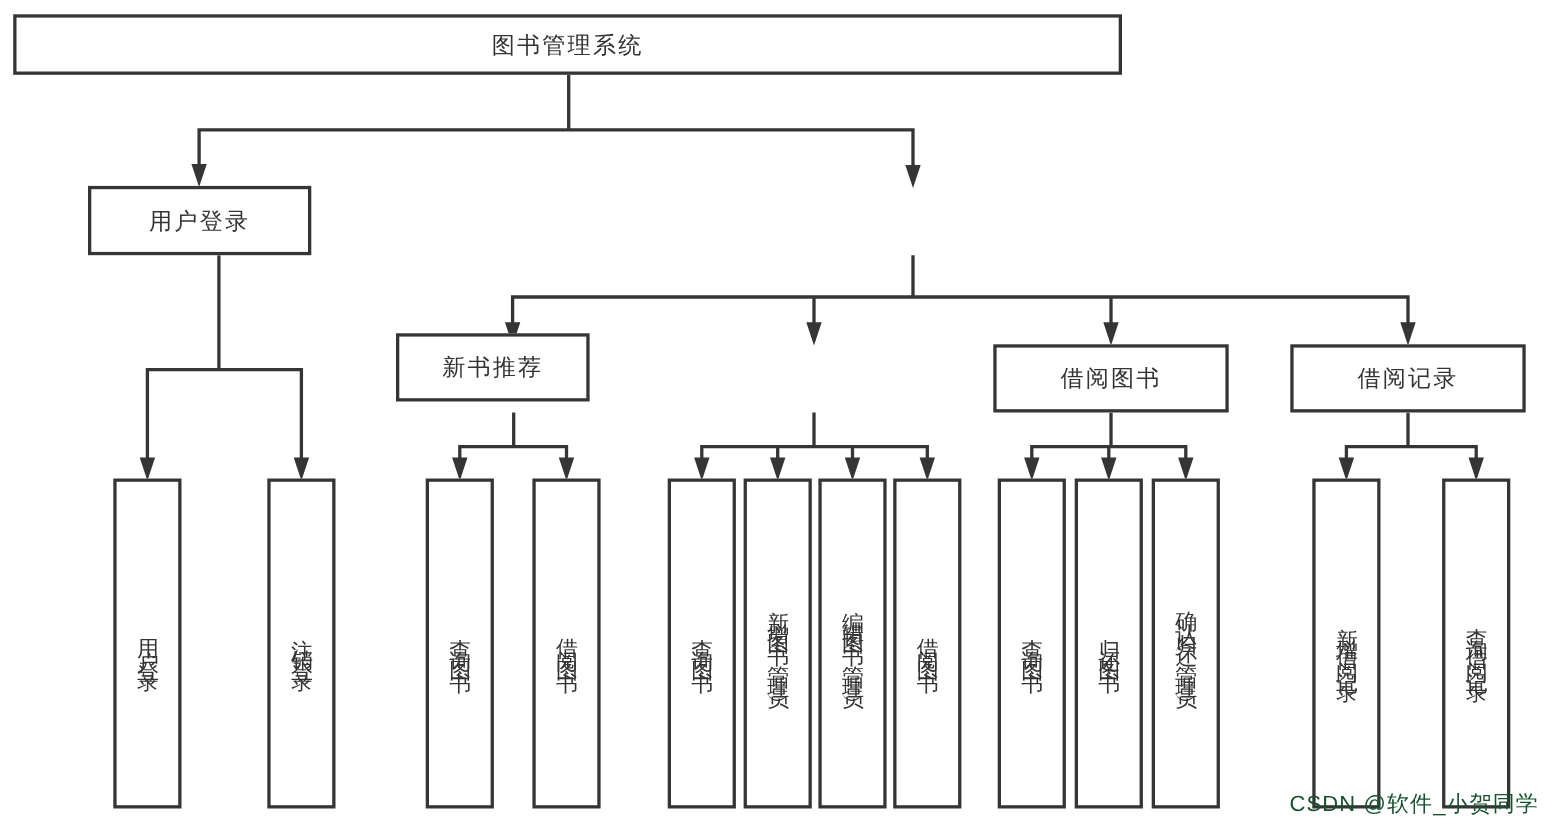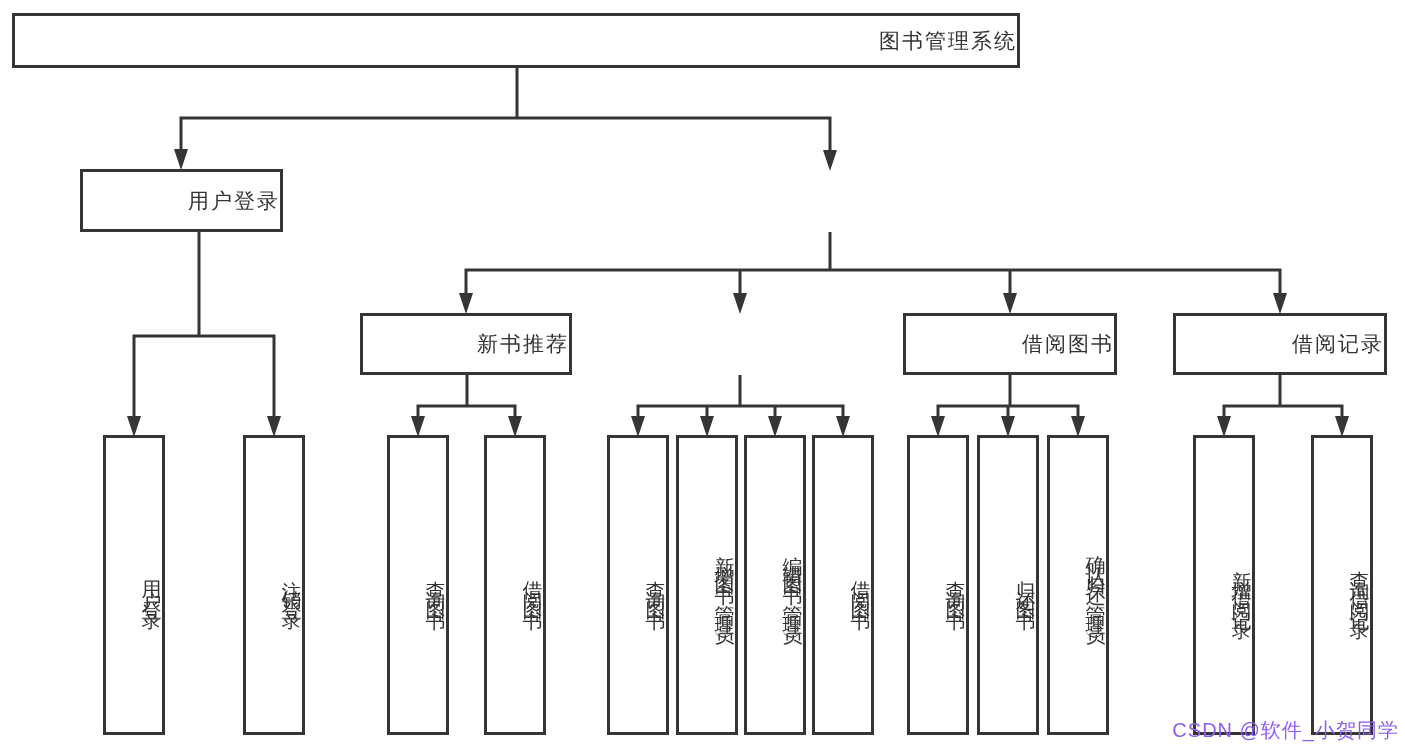--- a/index.html
+++ b/index.html
@@ -17,21 +17,21 @@
     width: 1405px; height: 747px;
     z-index: 1;
   }
   .node {
     position: absolute;
     box-sizing: border-box;
     background: #ffffff;
     border: 3px solid #353535;
     display: flex;
     align-items: center;
-    justify-content: flex-end;
+    justify-content: center;
     color: #333333;
     z-index: 2;
   }
   .node.h span {
     font-size: 21px;
     letter-spacing: 2px;
     white-space: nowrap;
   }
   .node.v span {
     writing-mode: vertical-rl;
@@ -39,21 +39,21 @@
     font-size: 20px;
     letter-spacing: 10px;
     line-height: 1;
   }
   #watermark {
     position: absolute;
     right: 6px;
     top: 717px;
     z-index: 5;
     font-size: 20px;
-    color: #8b5cf6;
+    color: #14532d;
     letter-spacing: 1px;
     white-space: nowrap;
   }
 </style>
 </head>
 <body>
 
 <div id="canvas">
 
   <svg id="connectors" viewBox="0 0 1405 747" xmlns="http://www.w3.org/2000/svg">
@@ -77,21 +77,21 @@
   </svg>
 
   <div class="node h" style="left:12px;top:13px;width:1008px;height:55px">
     <span>图书管理系统</span>
   </div>
 
   <div class="node h" style="left:80px;top:169px;width:203px;height:63px">
     <span>用户登录</span>
   </div>
 
-  <div class="node h" style="left:360px;top:313px;width:212px;height:62px">
+  <div class="node h" style="left:360px;top:303px;width:176px;height:62px">
     <span>新书推荐</span>
   </div>
   <div class="node h" style="left:903px;top:313px;width:214px;height:62px">
     <span>借阅图书</span>
   </div>
   <div class="node h" style="left:1173px;top:313px;width:214px;height:62px">
     <span>借阅记录</span>
   </div>
 
   <div class="node v" style="left:103px;top:435px;width:62px;height:300px">

